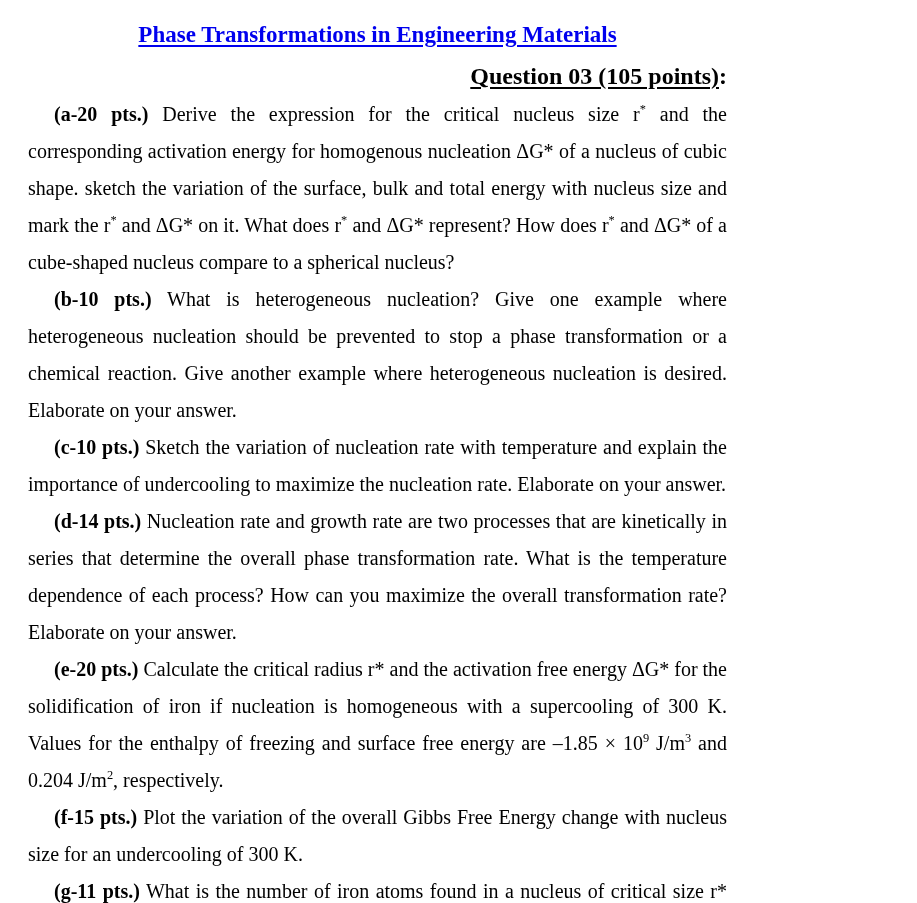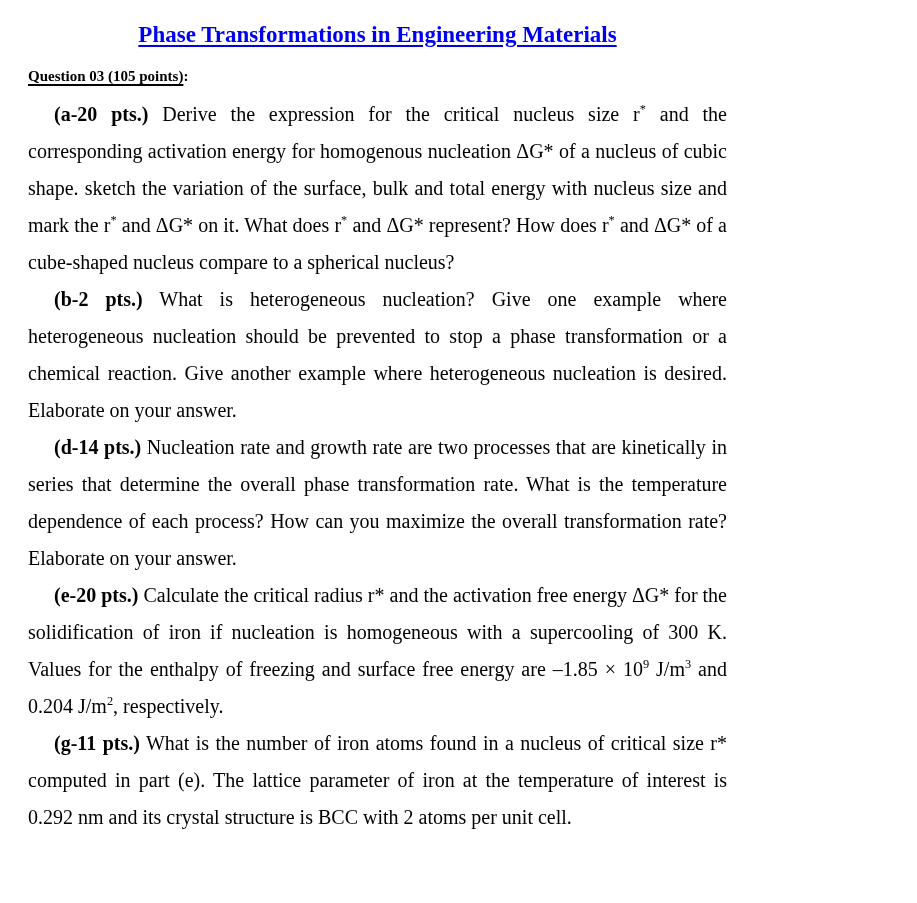--- a/index.html
+++ b/index.html
@@ -24,25 +24,25 @@
     line-height: 30px;
     font-weight: bold;
     text-align: center;
     color: #0000EE;
     text-decoration: underline;
     text-decoration-thickness: 2px;
     text-underline-offset: 3px;
   }
   .q-heading {
     margin: 12px 0 0 0;
-    font-size: 15px;
+    font-size: 24px;
     line-height: 28px;
     font-weight: bold;
     color: #000000;
-    text-align: left;
+    text-align: right;
   }
   .q-heading .underlined {
     text-decoration: underline;
     text-decoration-thickness: 2px;
     text-underline-offset: 3px;
   }
   .question-body { margin-top: 6px; }
   .question-body p {
     margin: 0;
     font-size: 20px;
@@ -65,19 +65,21 @@
   <h1 class="doc-title" style="color: rgb(0, 0, 238);">
     <span>Phase Transformations in Engineering Materials</span>
   </h1>
 
   <h2 class="q-heading">
     <span class="underlined">Question 03 (105 points)</span><span>:</span>
   </h2>
 
   <div class="question-body">
     <p><span class="bold-label">(a-20 pts.)</span><span> Derive the expression for the critical nucleus size r</span><sup>*</sup><span> and the corresponding activation energy for homogenous nucleation ΔG* of a nucleus of cubic shape. sketch the variation of the surface, bulk and total energy with nucleus size and mark the r</span><sup>*</sup><span> and ΔG* on it. What does r</span><sup>*</sup><span> and ΔG* represent? How does r</span><sup>*</sup><span> and ΔG* of a cube-shaped nucleus compare to a spherical nucleus?</span></p>
-    <p><span class="bold-label">(b-2 pts.)</span><span> What is heterogeneous nucleation? Give one example where heterogeneous nucleation should be prevented to stop a phase transformation or a chemical reaction. Give another example where heterogeneous nucleation is desired. Elaborate on your answer.</span></p>
+    <p><span class="bold-label">(b-10 pts.)</span><span> What is heterogeneous nucleation? Give one example where heterogeneous nucleation should be prevented to stop a phase transformation or a chemical reaction. Give another example where heterogeneous nucleation is desired. Elaborate on your answer.</span></p>
+    <p><span class="bold-label">(c-10 pts.)</span><span> Sketch the variation of nucleation rate with temperature and explain the importance of undercooling to maximize the nucleation rate. Elaborate on your answer.</span></p>
     <p><span class="bold-label">(d-14 pts.)</span><span> Nucleation rate and growth rate are two processes that are kinetically in series that determine the overall phase transformation rate. What is the temperature dependence of each process? How can you maximize the overall transformation rate? Elaborate on your answer.</span></p>
     <p><span class="bold-label">(e-20 pts.)</span><span> Calculate the critical radius r* and the activation free energy ΔG* for the solidification of iron if nucleation is homogeneous with a supercooling of 300 K. Values for the enthalpy of freezing and surface free energy are –1.85 × 10</span><sup>9</sup><span> J/m</span><sup>3</sup><span> and 0.204 J/m</span><sup>2</sup><span>, respectively.</span></p>
+    <p><span class="bold-label">(f-15 pts.)</span><span> Plot the variation of the overall Gibbs Free Energy change with nucleus size for an undercooling of 300 K.</span></p>
     <p><span class="bold-label">(g-11 pts.)</span><span> What is the number of iron atoms found in a nucleus of critical size r* computed in part (e). The lattice parameter of iron at the temperature of interest is 0.292 nm and its crystal structure is BCC with 2 atoms per unit cell.</span></p>
   </div>
 
 </div>
 
 </body></html>

